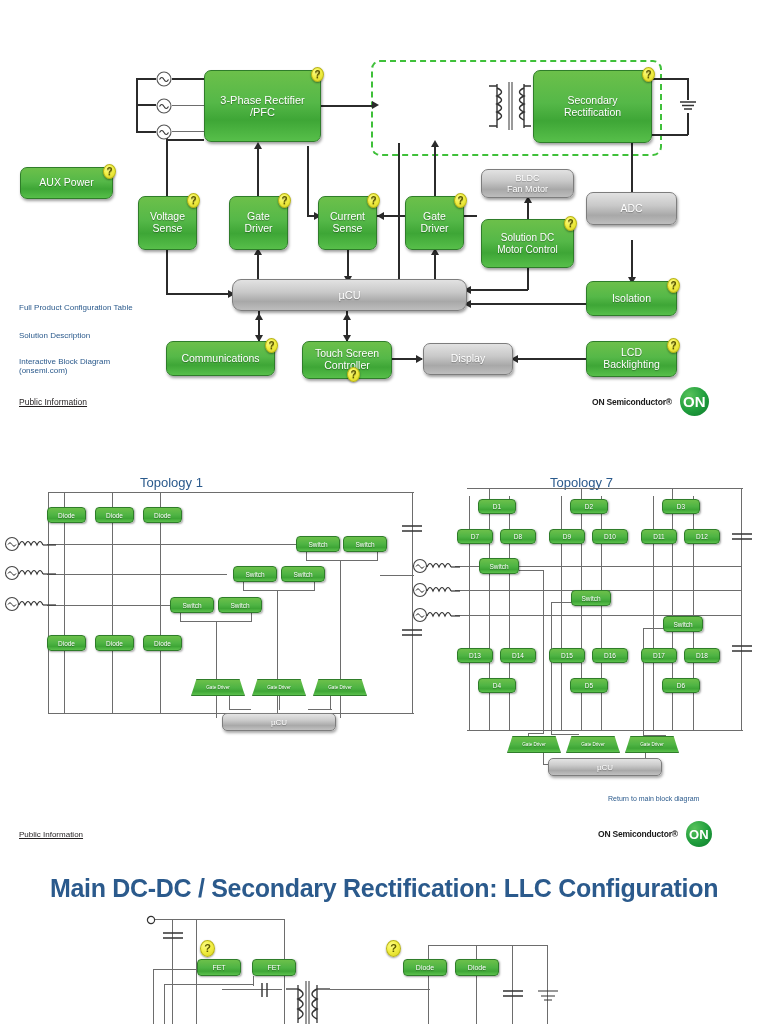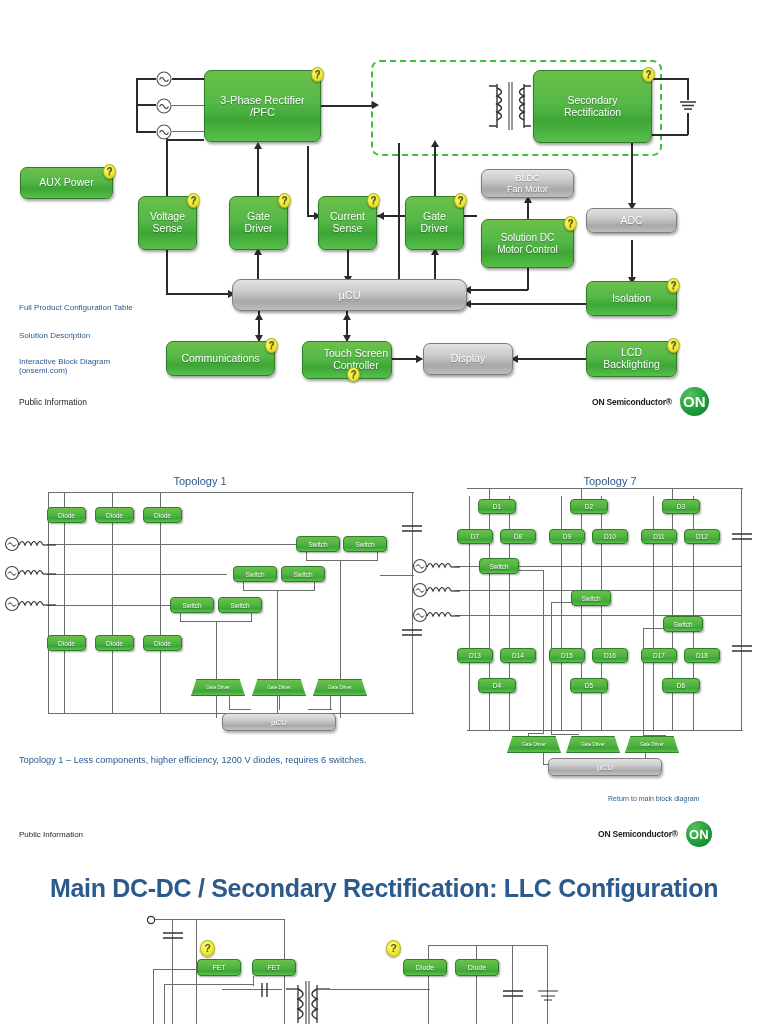--- a/index.html
+++ b/index.html
@@ -85,21 +85,21 @@
   
   .dashgroup {
     position: absolute; border: 2.5px dashed #3fc03a;
     border-radius: 9px; z-index: 1;
   }
 
   
   .linklist { position: absolute; left: 19px; font-size: 8px; color: #2b5a8c; }
   .linklist div { margin-bottom: 0; }
 
-  .pubinfo { position: absolute; font-size: 8.5px; color: #231f20; }
+  .pubinfo { position: absolute; font-size: 8.5px; color: #231f20; text-decoration: underline; }
 
   
   .onlogo { position: absolute; display:flex; align-items:center; gap:8px; }
   .onlogo .txt { font-size: 8.5px; font-weight: bold; color:#1a1a1a; letter-spacing:-.2px; white-space:nowrap;}
   .onlogo .circ {
     width: 29px; height: 29px; border-radius: 50%;
     background: radial-gradient(circle at 33% 28%, #57c25a 0%, #1f9d3c 55%, #0d7a2c 100%);
     color: #fff; font-weight: bold; font-size: 15px;
     display:flex; align-items:center; justify-content:center;
     font-family: "Liberation Sans Narrow","Liberation Sans",sans-serif;
@@ -139,21 +139,21 @@
   .ucubar {
     position: absolute; z-index: 6;
     display:flex; align-items:center; justify-content:center;
     font-size: 8px; color:#fff; border-radius: 5px;
     background: linear-gradient(180deg,#e4e4e4 0%,#cccccc 38%,#a9a9a9 72%,#c0c0c0 100%);
     border:1px solid #7d7d7d; text-shadow:0 1px 1px rgba(0,0,0,.3);
     box-shadow: 1px 2px 3px rgba(0,0,0,.35);
   }
 
   .topo-label {
-    position:absolute; font-size:11px; color:#2b5a8c; text-align:center;
+    position:absolute; font-size:13px; color:#2b5a8c; text-align:left;
   }
   .desc { position: absolute; font-size: 9.2px; color: #2b5a8c; line-height: 1.55; }
   .returnlink { position:absolute; font-size:7px; color:#2b5a8c; }
 </style>
 </head>
 <body>
 
 <div id="page">
 
   <div class="slide" id="slide1">
@@ -305,21 +305,21 @@
         <span>Motor Control</span>
       </span>
       <span class="help">?</span>
     </div>
     <div class="w wv" style="left:527px; top:200px; width:2px; height:19px;"></div>
     <div class="arrow ar-u" style="left:524px; top:196px;"></div>
     <div class="w wv" style="left:527px; top:268px; width:2px; height:22px;"></div>
     <div class="w wh" style="left:466px; top:289px; width:62px; height:2px;"></div>
     <div class="arrow ar-l" style="left:464px; top:286px;"></div>
 
-    <div class="blk gray" style="left:586px; top:208px; width:91px; height:25px;">
+    <div class="blk gray" style="left:586px; top:192px; width:91px; height:33px;">
       <span class="lbl">ADC</span>
     </div>
     <div class="w wv" style="left:631px; top:143px; width:2px; height:64px;"></div>
     <div class="arrow ar-d" style="left:628px; top:203px;"></div>
 
     <div class="blk green" style="left:586px; top:281px; width:91px; height:35px;">
       <span class="lbl">Isolation</span>
       <span class="help">?</span>
     </div>
     <div class="w wv" style="left:631px; top:240px; width:2px; height:41px;"></div>
@@ -332,21 +332,21 @@
     </div>
 
     <div class="blk green" style="left:166px; top:341px; width:109px; height:35px;">
       <span class="lbl">Communications</span>
       <span class="help">?</span>
     </div>
     <div class="w wv" style="left:258px; top:311px; width:2px; height:30px;"></div>
     <div class="arrow ar-u" style="left:255px; top:313px;"></div>
     <div class="arrow ar-d" style="left:255px; top:335px;"></div>
 
-    <div class="blk green" style="left:302px; top:341px; width:90px; height:38px;justify-content:flex-end;">
+    <div class="blk green" style="left:302px; top:341px; width:90px; height:38px;">
       <span class="lbl">
         <span>Touch Screen</span><br>
         <span>Controller</span>
       </span>
       <span class="help bl">?</span>
     </div>
     <div class="w wv" style="left:346px; top:311px; width:2px; height:30px;"></div>
     <div class="arrow ar-u" style="left:343px; top:313px;"></div>
     <div class="arrow ar-d" style="left:343px; top:335px;"></div>
 
@@ -659,21 +659,20 @@
 
     <div class="w wv wt" style="left:543px; top:323px; width:1.2px; height:12px;"></div>
     <div class="w wv wt" style="left:645px; top:323px; width:1.2px; height:12px;"></div>
     <div class="w wh wt" style="left:543px; top:334px; width:14px; height:1.2px;"></div>
     <div class="w wh wt" style="left:630px; top:334px; width:16px; height:1.2px;"></div>
 
     <div class="ucubar" style="left:548px; top:328px; width:114px; height:18px;">
       <span>µCU</span>
     </div>
 
-    <div class="desc" style="left:19px; top:323px; width:510px;">Topology 1 – Less components, higher efficiency, 1200 V diodes, requires 6 switches.</div>
     <div class="pubinfo" style="left:19px; top:400px; font-size:8px;">Public Information</div>
 
     <div class="returnlink" style="left:608px; top:365px;">Return to main block diagram</div>
 
     <div class="onlogo" style="left:598px; top:391px;">
       <span class="txt">ON  Semiconductor®</span>
       <span class="circ small">ON</span>
     </div>
   </div>
 

